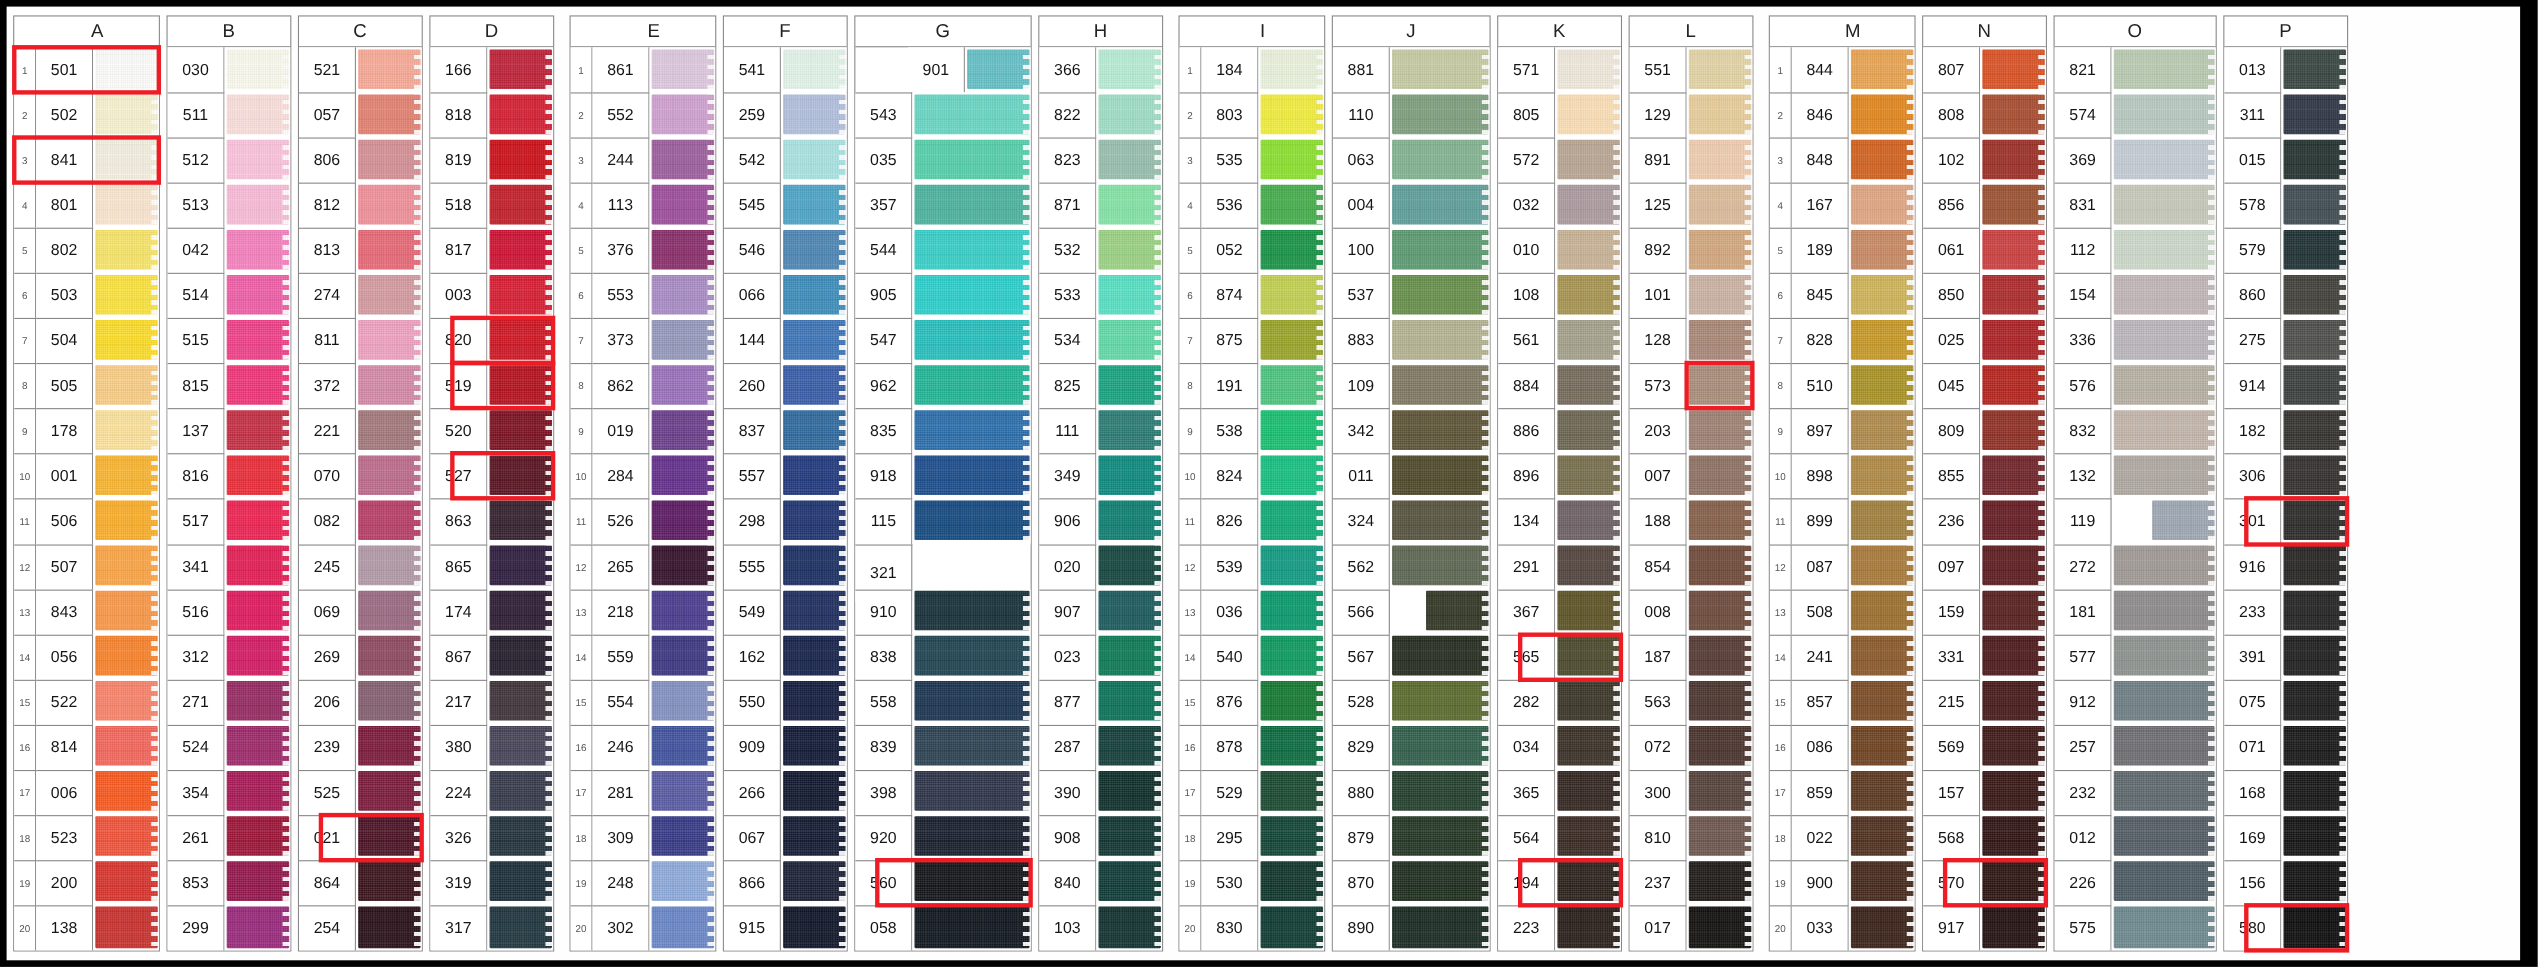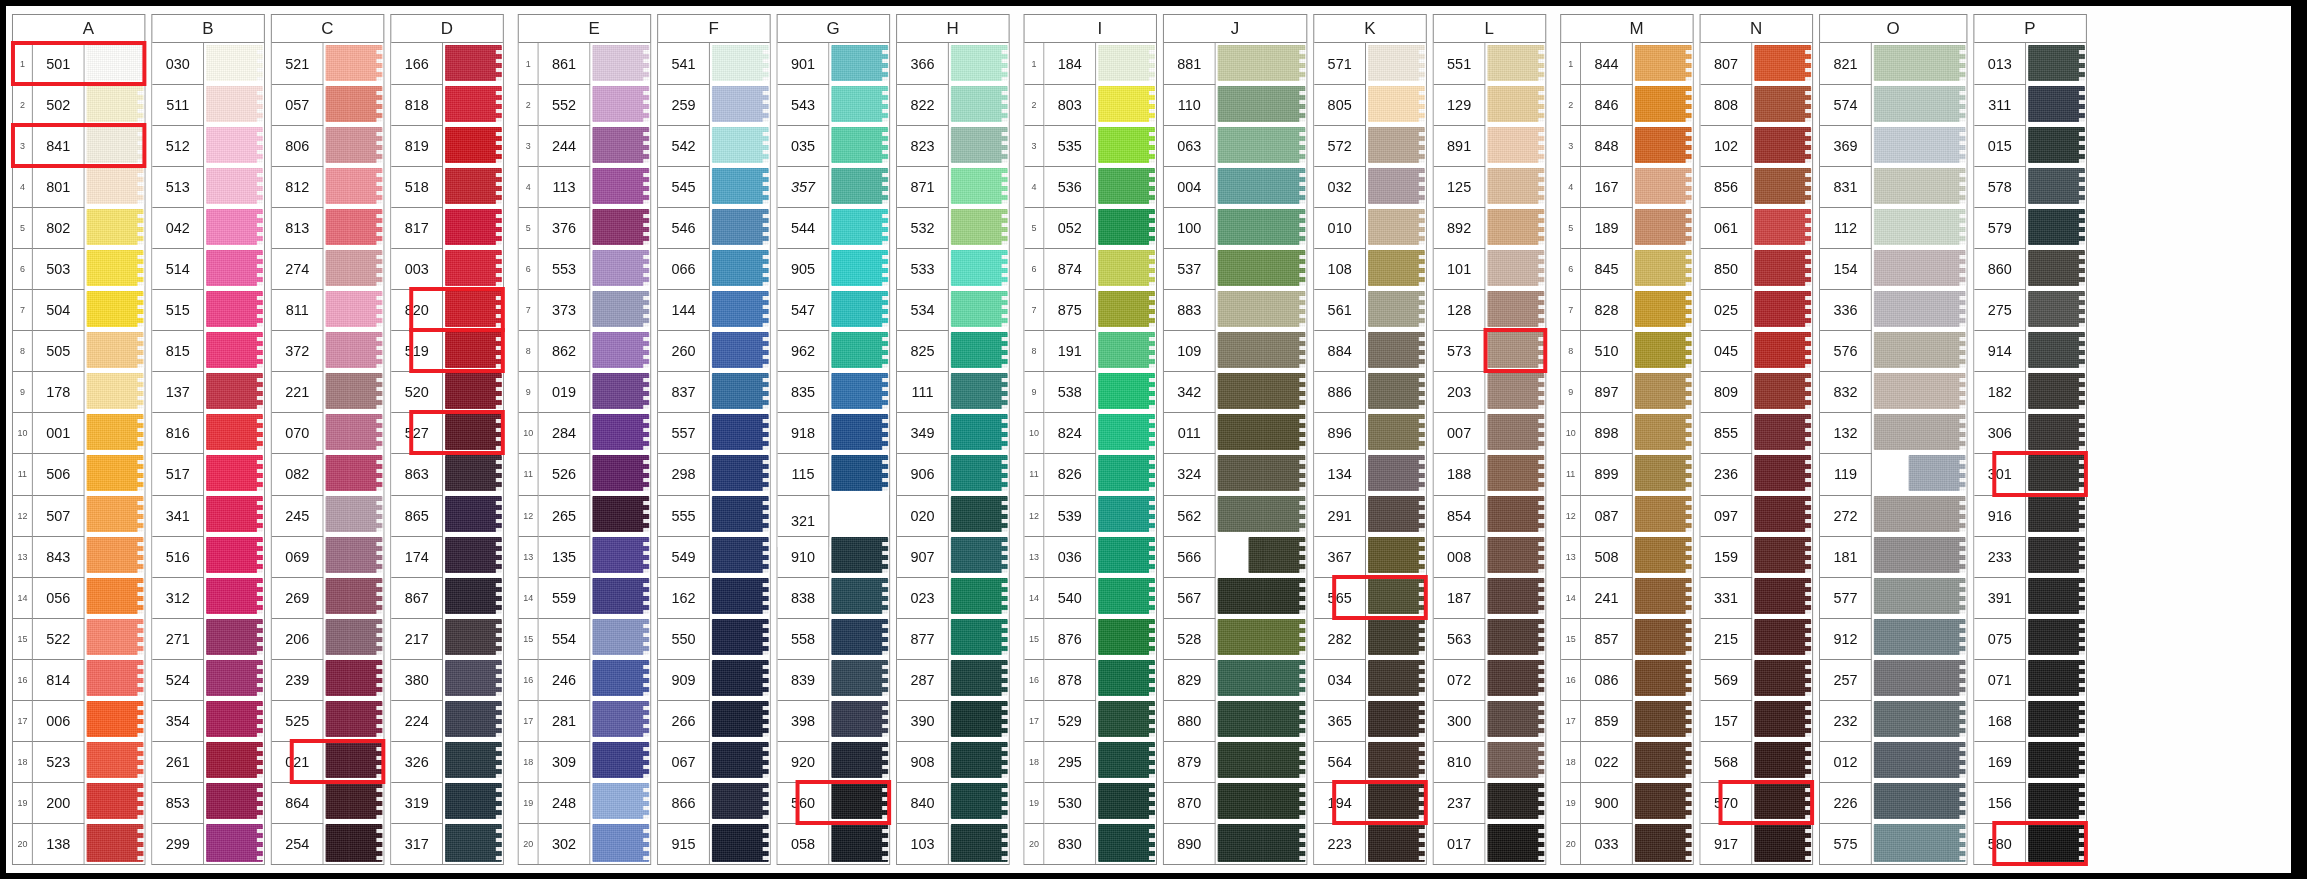--- a/index.html
+++ b/index.html
@@ -744,21 +744,21 @@
           </div>
           <div class="row" style="height: 41.05px;">
             <div class="num">12</div>
             <div class="code">265</div>
             <div class="sw-wrap">
               <div class="sw" style="background: rgb(52, 18, 43);"></div>
             </div>
           </div>
           <div class="row" style="height: 41.05px;">
             <div class="num">13</div>
-            <div class="code">135</div>
+            <div class="code">218</div>
             <div class="sw-wrap">
               <div class="sw" style="background: rgb(74, 59, 142);"></div>
             </div>
           </div>
           <div class="row" style="height: 41.05px;">
             <div class="num">14</div>
             <div class="code">559</div>
             <div class="sw-wrap">
               <div class="sw" style="background: rgb(60, 55, 129);"></div>
             </div>
@@ -928,39 +928,39 @@
             <div class="code">915</div>
             <div class="sw-wrap">
               <div class="sw" style="background: rgb(16, 22, 41);"></div>
             </div>
           </div>
         </div>
       </div>
       <div class="col">
         <div class="col-head">G</div>
         <div class="rows">
-          <div class="row" style="height: 41.05px;">
+          <div class="row" style="height: 41.05px; padding-left: 48px;">
             <div class="code">901</div>
             <div class="sw-wrap">
               <div class="sw" style="background: rgb(100, 192, 198);"></div>
             </div>
           </div>
           <div class="row" style="height: 41.05px;">
             <div class="code">543</div>
             <div class="sw-wrap">
               <div class="sw" style="background: rgb(105, 214, 196);"></div>
             </div>
           </div>
           <div class="row" style="height: 41.05px;">
             <div class="code">035</div>
             <div class="sw-wrap">
               <div class="sw" style="background: rgb(86, 207, 170);"></div>
             </div>
           </div>
-          <div class="row" style="height: 41.05px; font-style: italic;">
+          <div class="row" style="height: 41.05px;">
             <div class="code">357</div>
             <div class="sw-wrap">
               <div class="sw" style="background: rgb(76, 179, 158);"></div>
             </div>
           </div>
           <div class="row" style="height: 41.05px;">
             <div class="code">544</div>
             <div class="sw-wrap">
               <div class="sw" style="background: rgb(57, 207, 200);"></div>
             </div>

